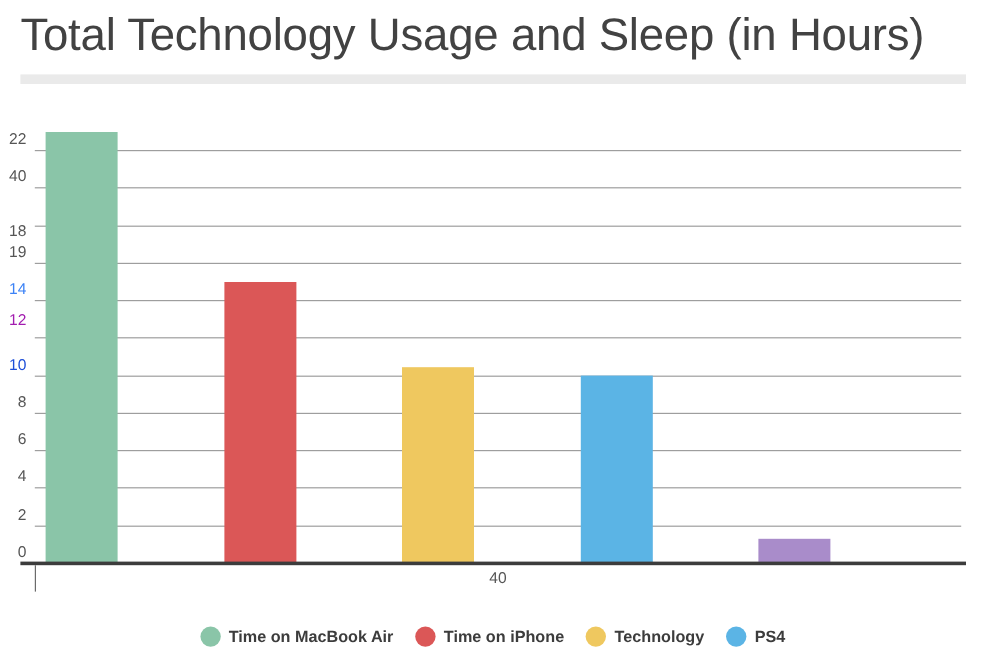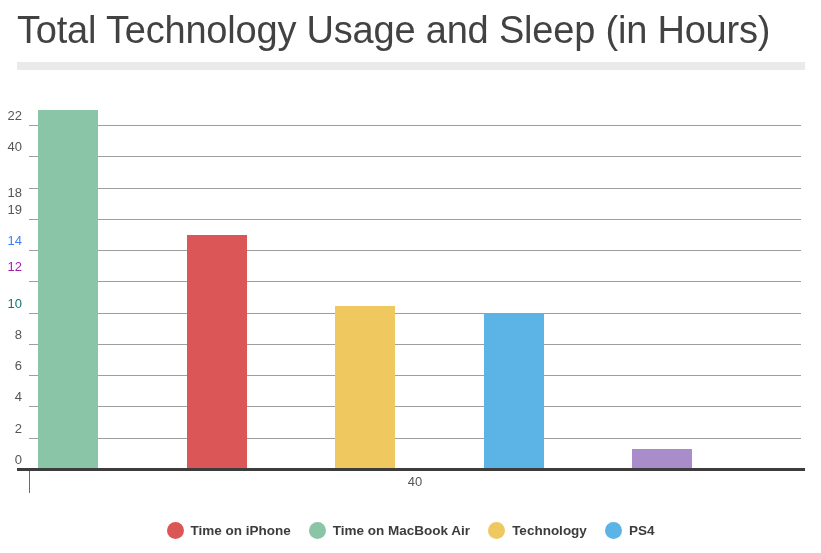--- a/index.html
+++ b/index.html
@@ -161,21 +161,21 @@
   <div class="chart-title">Total Technology Usage and Sleep (in Hours)</div>
 
   <div class="title-rule"></div>
 
   <div class="ylabels-layer">
       <div class="ylabel" style="top: 359px; color: rgb(85, 85, 85);">0</div>
       <div class="ylabel" style="top: 327.745px; color: rgb(85, 85, 85);">2</div>
       <div class="ylabel" style="top: 296.489px; color: rgb(85, 85, 85);">4</div>
       <div class="ylabel" style="top: 265.234px; color: rgb(85, 85, 85);">6</div>
       <div class="ylabel" style="top: 233.978px; color: rgb(85, 85, 85);">8</div>
-      <div class="ylabel" style="top: 202.723px; color: #0f766e;">10</div>
+      <div class="ylabel" style="top: 202.723px; color: #1d4ed8;">10</div>
       <div class="ylabel" style="top: 166px; color: #a21caf;">12</div>
       <div class="ylabel" style="top: 140.212px; color: #3b82f6;">14</div>
       <div class="ylabel" style="top: 108.957px; color: rgb(85, 85, 85);">19</div>
       <div class="ylabel" style="top: 92px; color: rgb(85, 85, 85);">18</div>
       <div class="ylabel" style="top: 46.4459px; color: rgb(85, 85, 85);">40</div>
       <div class="ylabel" style="top: 15.1905px; color: rgb(85, 85, 85);">22</div>
     </div>
 
   <div class="plot-area">
     <div class="grid-layer">
@@ -201,28 +201,28 @@
       <div class="bar" style="left: 454.5px; width: 60px; height: 156.277px; background: rgb(91, 180, 229);"></div>
       <div class="bar" style="left: 603px; width: 60px; height: 19.5346px; background: rgb(169, 140, 202);"></div>
     </div>
 
   <div class="x-axis-line"></div>
   <div class="x-tick"></div>
   <div class="x-category-label">40</div>
 
   <div class="legend">
       <div class="legend-item">
+        <span class="legend-swatch" style="background: rgb(138, 197, 168);"></span>
+        <span class="legend-label">Time on MacBook Air</span>
+      </div>
+      <div class="legend-item">
         <span class="legend-swatch" style="background: rgb(219, 87, 87);"></span>
         <span class="legend-label">Time on iPhone</span>
       </div>
       <div class="legend-item">
-        <span class="legend-swatch" style="background: rgb(138, 197, 168);"></span>
-        <span class="legend-label">Time on MacBook Air</span>
-      </div>
-      <div class="legend-item">
         <span class="legend-swatch" style="background: rgb(239, 200, 95);"></span>
         <span class="legend-label">Technology</span>
       </div>
       <div class="legend-item">
         <span class="legend-swatch" style="background: rgb(91, 180, 229);"></span>
         <span class="legend-label">PS4</span>
       </div>
     </div>
 
 </div>

